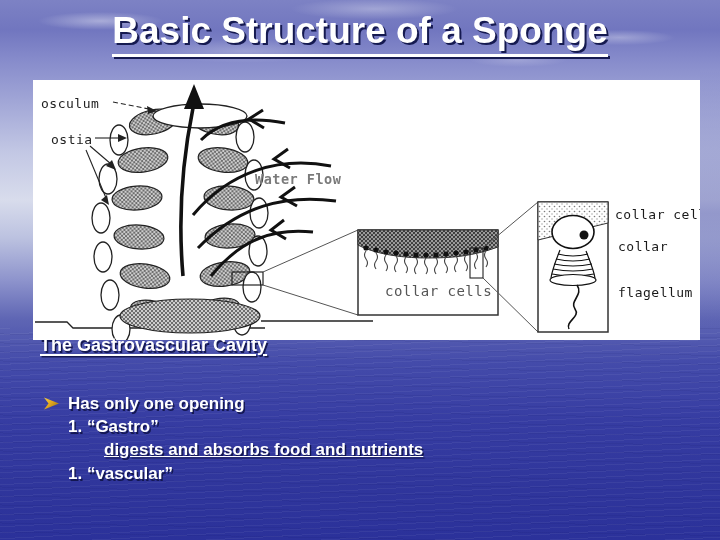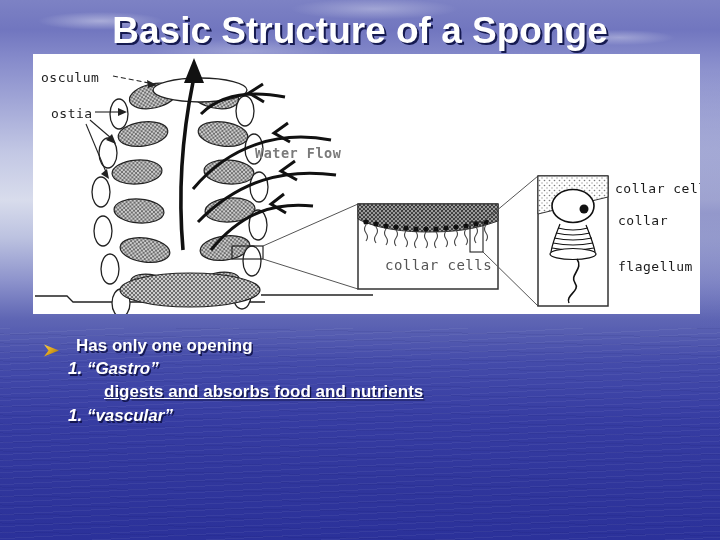--- a/index.html
+++ b/index.html
@@ -28,38 +28,38 @@
     background:linear-gradient(180deg, rgba(90,95,180,0), rgba(75,80,168,.45) 55%, rgba(70,76,165,0));}
   .title{
     position:absolute; top:10px; left:0; width:100%; text-align:center; margin:0;
   }
   .title-text{
     display:inline-block; font-size:37px; font-weight:bold; color:#fff;
     letter-spacing:0px; padding-bottom:2px; border-bottom:3px solid #fff;
     filter:drop-shadow(2.5px 2.5px 0 rgba(16,20,74,.95));
   }
   .diagram-box{
-    position:absolute; left:33px; top:54px; width:667px; height:260px;
+    position:absolute; left:33px; top:80px; width:667px; height:260px;
     background:#ffffff;
   }
   .content{
     position:absolute; left:40px; top:334px; width:650px;
     color:#fff; font-weight:bold;
     text-shadow:1.5px 1.5px 0 rgba(16,20,74,.92);
   }
   .heading{font-size:18px; line-height:23px; display:inline-block;
     text-decoration:underline; text-decoration-thickness:2px; text-underline-offset:3px;}
-  .bullet-row{display:flex; align-items:flex-end; gap:17px; line-height:23px; font-size:17px; padding-left:4px;}
+  .bullet-row{display:flex; align-items:center; gap:9px; line-height:23px; font-size:17px; padding-left:4px;margin-top:35px;}
   .bullet-arrow{
     display:inline-block; width:15px; height:13px; flex:0 0 auto;
     background:linear-gradient(135deg,#f5d14a 0%,#e3a81f 45%,#8a6a10 100%);
     clip-path:polygon(0 4%, 100% 50%, 0 96%, 30% 50%);
     filter:drop-shadow(1.5px 1.5px 0 rgba(16,20,74,.9));
   }
-  .term{font-size:17px; line-height:23px; margin-left:28px;font-style:italic;}
+  .term{font-size:17px; line-height:23px; margin-left:28px;}
   .desc{font-size:17px; line-height:19px; margin-left:64px; padding:2px 0 3px 0; white-space:pre-wrap;text-decoration:underline;}
   .desc.last{padding-top:7px; line-height:18.5px;}
   svg text{font-family:"DejaVu Sans Mono", monospace; letter-spacing:.5px;}
 </style>
 </head>
 <body>
 
 <div class="slide">
   <div class="clouds"></div>
   <div class="water"></div>
@@ -223,20 +223,23 @@
         <path fill="none" stroke="#111" stroke-width="1.6" d="M544,205 C551,215 536,221 542,229 C548,237 532,241 536,249"></path>
       </g>
 
       <text x="582" y="139" font-size="13" fill="#1a1a1a">collar cell</text>
       <text x="585" y="171" font-size="13" fill="#1a1a1a">collar</text>
       <text x="585" y="217" font-size="13" fill="#1a1a1a">flagellum</text>
     </svg>
   </div>
 
   <div class="content">
+    <div>
+      <span class="heading">The Gastrovascular Cavity</span>
+    </div>
     <div class="bullet-row">
       <span class="bullet-arrow"></span>
       <span>Has only one opening</span>
     </div>
     <div class="term">1. “Gastro”</div>
     <div class="desc">digests and absorbs food and nutrients</div>
     <div class="term">1. “vascular”</div>
   </div>
 </div>
 

